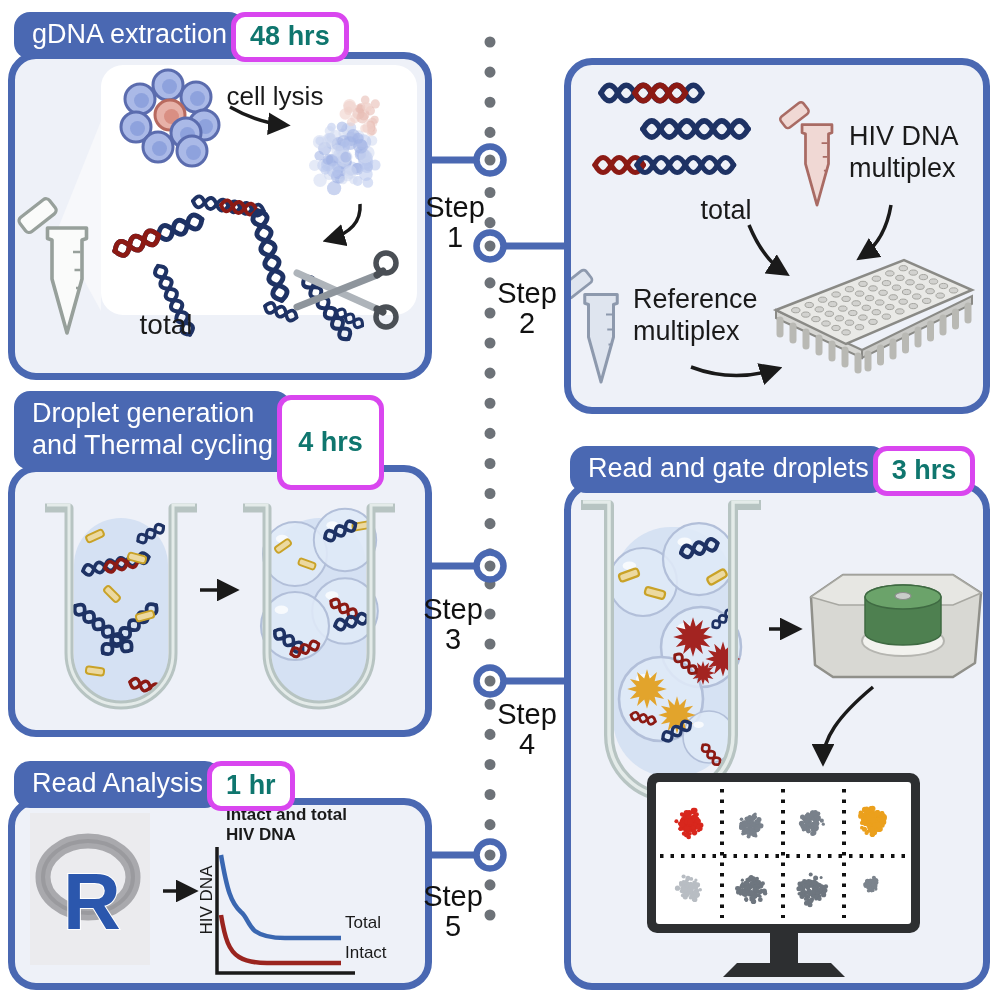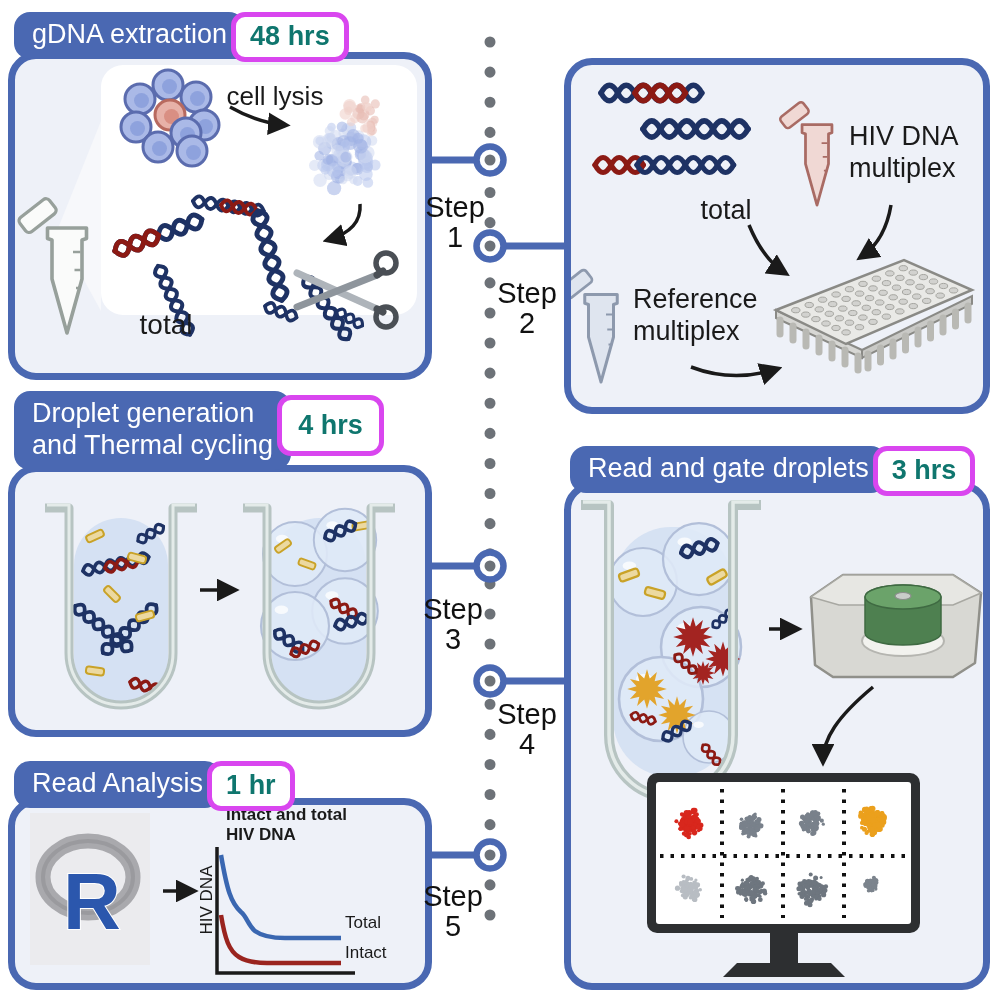--- a/index.html
+++ b/index.html
@@ -368,21 +368,21 @@
     <div>Reference</div>
     <div>multiplex</div>
   </div>
 </div>
 
 <div class="hdr" style="left:14px;top:391px">
   <div class="hpill">
     <div>Droplet generation</div>
     <div>and  Thermal cycling</div>
   </div>
-  <div class="dpill" style="margin-top:4px;padding:10px 16px">4 hrs</div>
+  <div class="dpill" style="margin-top:4px;padding:27px 16px">4 hrs</div>
 </div>
 <div class="panel" style="left:8px;top:465px;width:424px;height:272px">
   <svg viewBox="0 0 410 258" width="410" height="258">
     <g transform="translate(30,14)">
       <rect x="29" y="32" width="94" height="186" rx="47" fill="#d5e1f3"></rect>
       <g color="#1e3264">
         <use href="#helix" transform="translate(38,85) rotate(-12) scale(0.8)"></use>
         <use href="#helix3" color="#8c1a14" transform="translate(60,82) rotate(-12) scale(0.8)"></use>
         <use href="#helix" transform="translate(30,120) rotate(38) scale(0.85)"></use>
         <use href="#helix" transform="translate(58,167) rotate(-42) scale(0.85)"></use>

